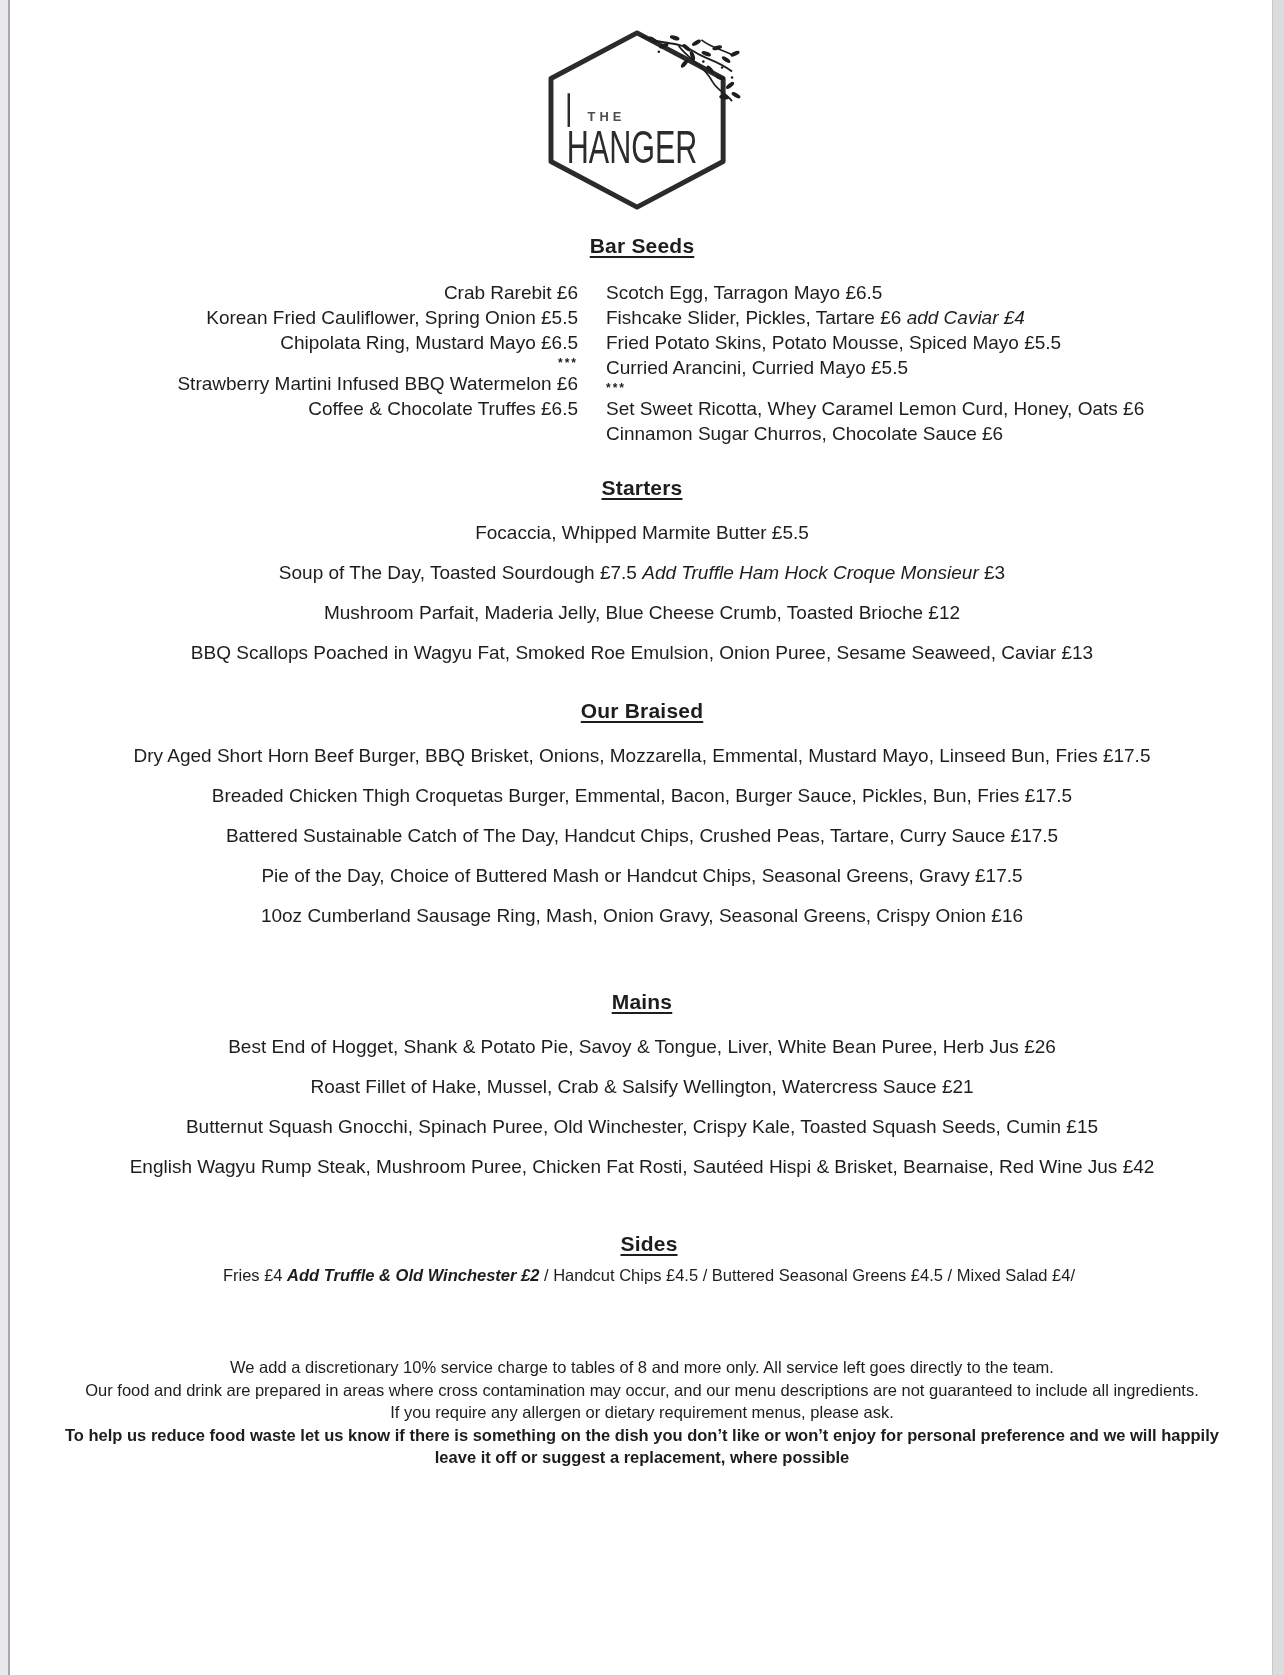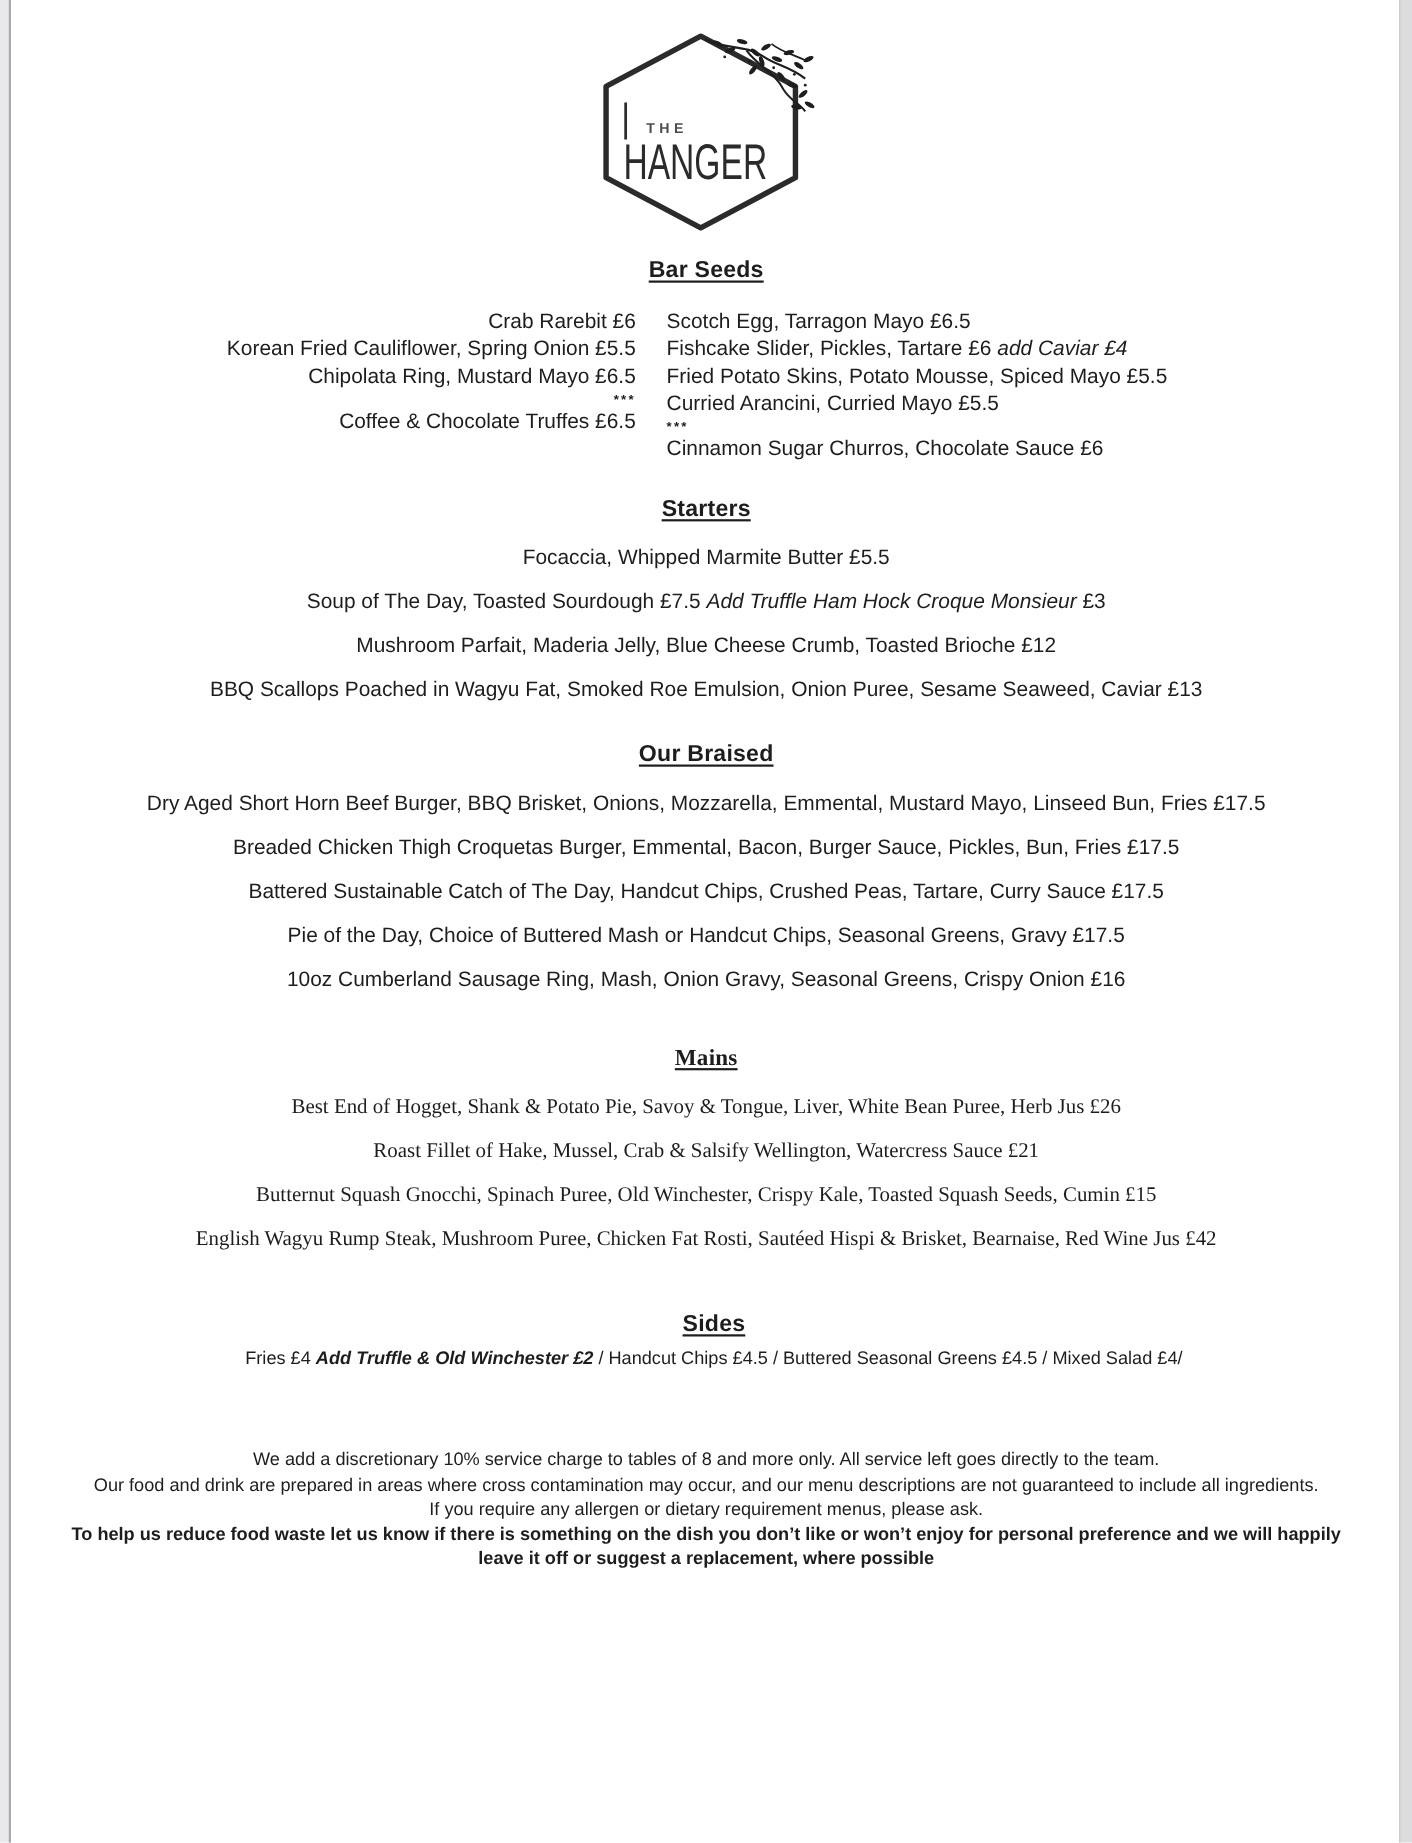--- a/index.html
+++ b/index.html
@@ -16,21 +16,21 @@
   .logo-wrap svg { display:block; margin:0 auto; }
 
   .heading {
     display:inline-block; font-size:21px; font-weight:bold;
     text-decoration:underline; text-underline-offset:3px; text-decoration-thickness:2px;
     letter-spacing:0.2px;
   }
   .sec-bar      { margin-top:20px; }
   .sec-starters { margin-top:30px; }
   .sec-classics { margin-top:36px; }
-  .sec-mains    { margin-top:48px;font-family:Liberation Serif, serif; }
+  .sec-mains    { margin-top:64px; }
   .sec-sides    { margin-top:55px;padding-left:14px; }
 
   .bs-cols { display:flex; justify-content:center; margin-top:22px; }
   .bs-left  { width:540px; text-align:right; }
   .bs-right { width:640px; text-align:left; margin-left:28px; }
   .bs-line { font-size:19px; line-height:25px; white-space:nowrap; }
   .stars { font-size:12px; font-weight:bold; letter-spacing:2px; line-height:16px; }
 
   .sec-items { margin-top:22px; }
   .item { font-size:19px; line-height:21px; margin-bottom:19px; white-space:nowrap; }
@@ -88,28 +88,30 @@
   </div>
 
   <section class="sec-bar">
     <div class="heading">Bar Seeds</div>
     <div class="bs-cols">
       <div class="bs-left">
         <div class="bs-line">Crab Rarebit £6</div>
         <div class="bs-line">Korean Fried Cauliflower, Spring Onion £5.5</div>
         <div class="bs-line">Chipolata Ring, Mustard Mayo £6.5</div>
         <div class="stars">***</div>
+        <div class="bs-line">Strawberry Martini Infused BBQ Watermelon £6</div>
         <div class="bs-line">Coffee &amp; Chocolate Truffes £6.5</div>
       </div>
       <div class="bs-right">
         <div class="bs-line"><span>Scotch Egg, Tarragon Mayo £6.5</span></div>
         <div class="bs-line"><span>Fishcake Slider, Pickles, Tartare £6 </span><span class="it">add Caviar £4</span></div>
         <div class="bs-line"><span>Fried Potato Skins, Potato Mousse, Spiced Mayo £5.5</span></div>
         <div class="bs-line"><span>Curried Arancini, Curried Mayo £5.5</span></div>
         <div class="stars">***</div>
+        <div class="bs-line"><span>Set Sweet Ricotta, Whey Caramel Lemon Curd, Honey, Oats £6</span></div>
         <div class="bs-line"><span>Cinnamon Sugar Churros, Chocolate Sauce £6</span></div>
       </div>
     </div>
   </section>
 
   <section class="sec-starters">
     <div class="heading">Starters</div>
     <div class="sec-items">
       <div class="item"><span>Focaccia, Whipped Marmite Butter £5.5</span></div>
       <div class="item"><span>Soup of The Day, Toasted Sourdough £7.5 </span><span class="it">Add Truffle Ham Hock Croque Monsieur</span><span> £3</span></div>

